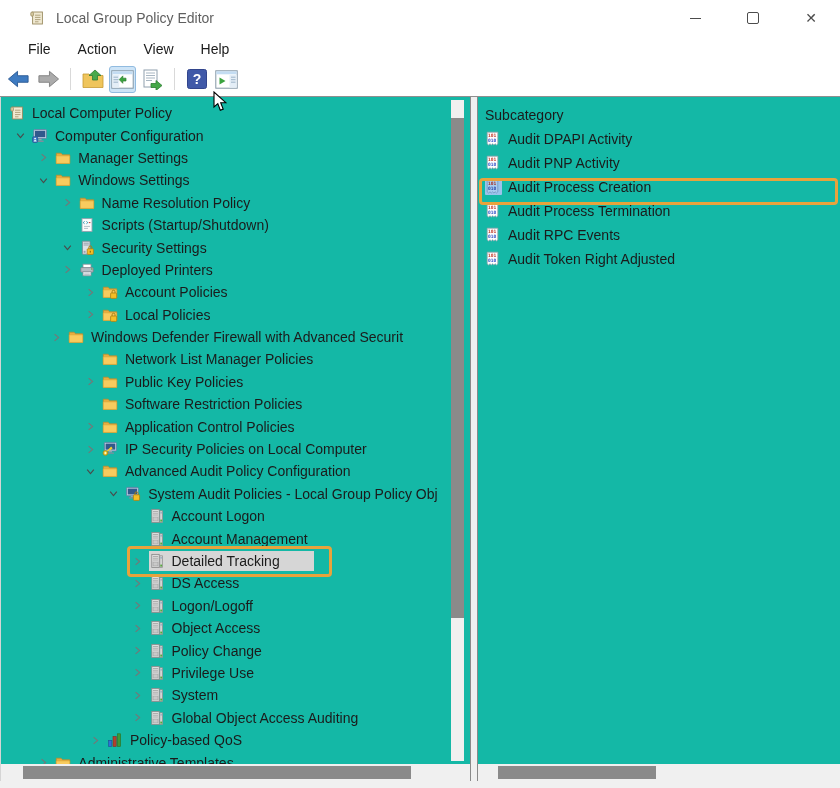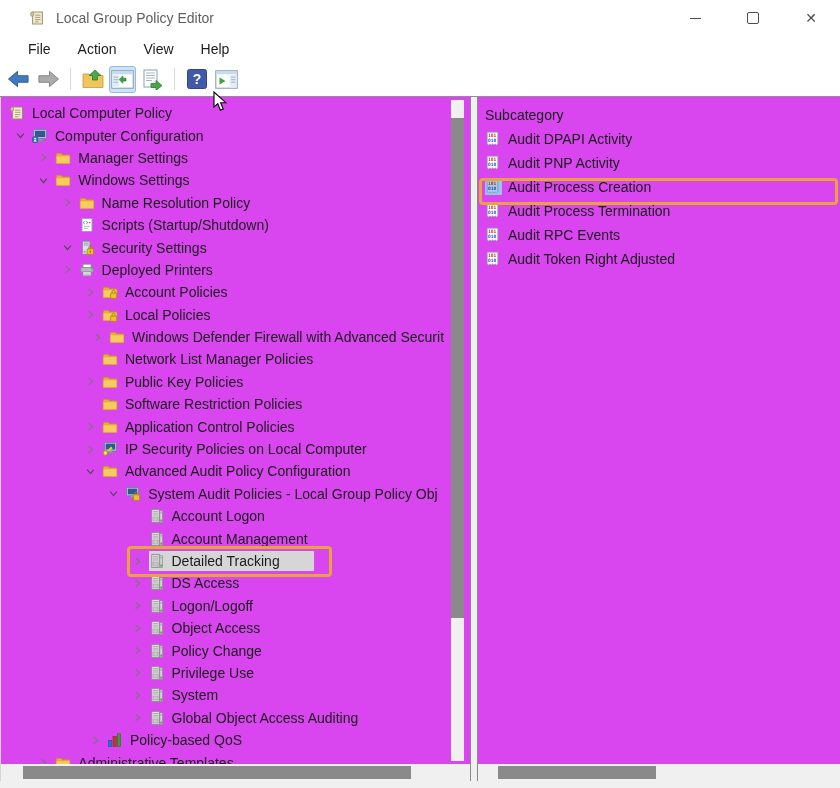--- a/index.html
+++ b/index.html
@@ -22,21 +22,21 @@
   .menu-item{font-size:14px;color:#1b1b1b;padding:2px 3px;}
   
   .toolbar{height:34px;display:flex;align-items:center;padding-left:5px;gap:3px;
            border-bottom:1px solid #8f8f8f;background:#fff;}
   .tb-btn{width:27px;height:27px;display:flex;align-items:center;justify-content:center;
           border:1px solid transparent;border-radius:3px;box-sizing:border-box;}
   .tb-btn.active{background:#cde4f7;border-color:#91bbe0;}
   .tb-sep{width:1px;height:22px;background:#d9d9d9;margin:0 5px;}
   
   .content{position:relative;height:691px;background:#f0f0f0;}
-  .pane{position:absolute;top:0;height:684px;background:#d946ef;box-sizing:border-box;overflow:hidden;}
+  .pane{position:absolute;top:0;height:684px;background:#14b8a6;box-sizing:border-box;overflow:hidden;}
   .left-pane{left:0;width:471px;border-right:1px solid #8a8a8a;border-left:1px solid #d5d5d5;}
   .right-pane{left:477px;width:363px;border-left:1px solid #8a8a8a;}
   
   .tree{position:absolute;top:5px;left:0;width:470px;}
   .trow{height:22.4px;display:flex;align-items:center;white-space:nowrap;
         font-size:14px;color:#1b1b1b;}
   .chev{width:23px;flex:0 0 23px;display:flex;align-items:center;justify-content:center;}
   .tbody{display:flex;align-items:center;height:20px;}
   .tbody.tsel{background:#d6d6d6;padding-right:34px;}
   .ticon{width:19px;flex:0 0 19px;height:16px;display:flex;align-items:center;}
@@ -314,21 +314,21 @@
               <svg viewBox="0 0 16 16" width="16" height="16">
                 <path d="M1.3,3.2 h4.8 l1.4,1.6 h7.2 v8.6 H1.3 z" fill="#E8AC3F" stroke="#C08A26" stroke-width="0.7"></path>
                 <path d="M1.3,5.9 h13.4 v7.5 H1.3 z" fill="#F8CB5E" stroke="#D9A93B" stroke-width="0.6"></path>
                 <rect x="8.6" y="9" width="6" height="5.4" rx="0.8" fill="#F5BE26" stroke="#A98112" stroke-width="0.8"></rect>
                 <path d="M10.1,9 v-1.3 a1.45,1.45 0 0 1 2.9,0 V9" fill="none" stroke="#A98112" stroke-width="1"></path>
               </svg>
             </span>
             <span class="tlabel">Local Policies</span>
           </span>
         </div>
-        <div class="trow" style="padding-left: 44px; margin-left: 41px;">
+        <div class="trow" style="padding-left: 44px;">
           <span class="chev">
             <svg width="9" height="9" viewBox="0 0 9 9">
               <path d="M2.6,1.2 L6.6,4.5 L2.6,7.8" fill="none" stroke="#767676" stroke-width="1.1"></path>
             </svg>
           </span>
           <span class="tbody">
             <span class="ticon">
               <svg viewBox="0 0 16 16" width="16" height="16">
                 <path d="M1.3,3.2 h4.8 l1.4,1.6 h7.2 v8.6 H1.3 z" fill="#E8AC3F" stroke="#C08A26" stroke-width="0.7"></path>
                 <path d="M1.3,5.9 h13.4 v7.5 H1.3 z" fill="#F8CB5E" stroke="#D9A93B" stroke-width="0.6"></path>

